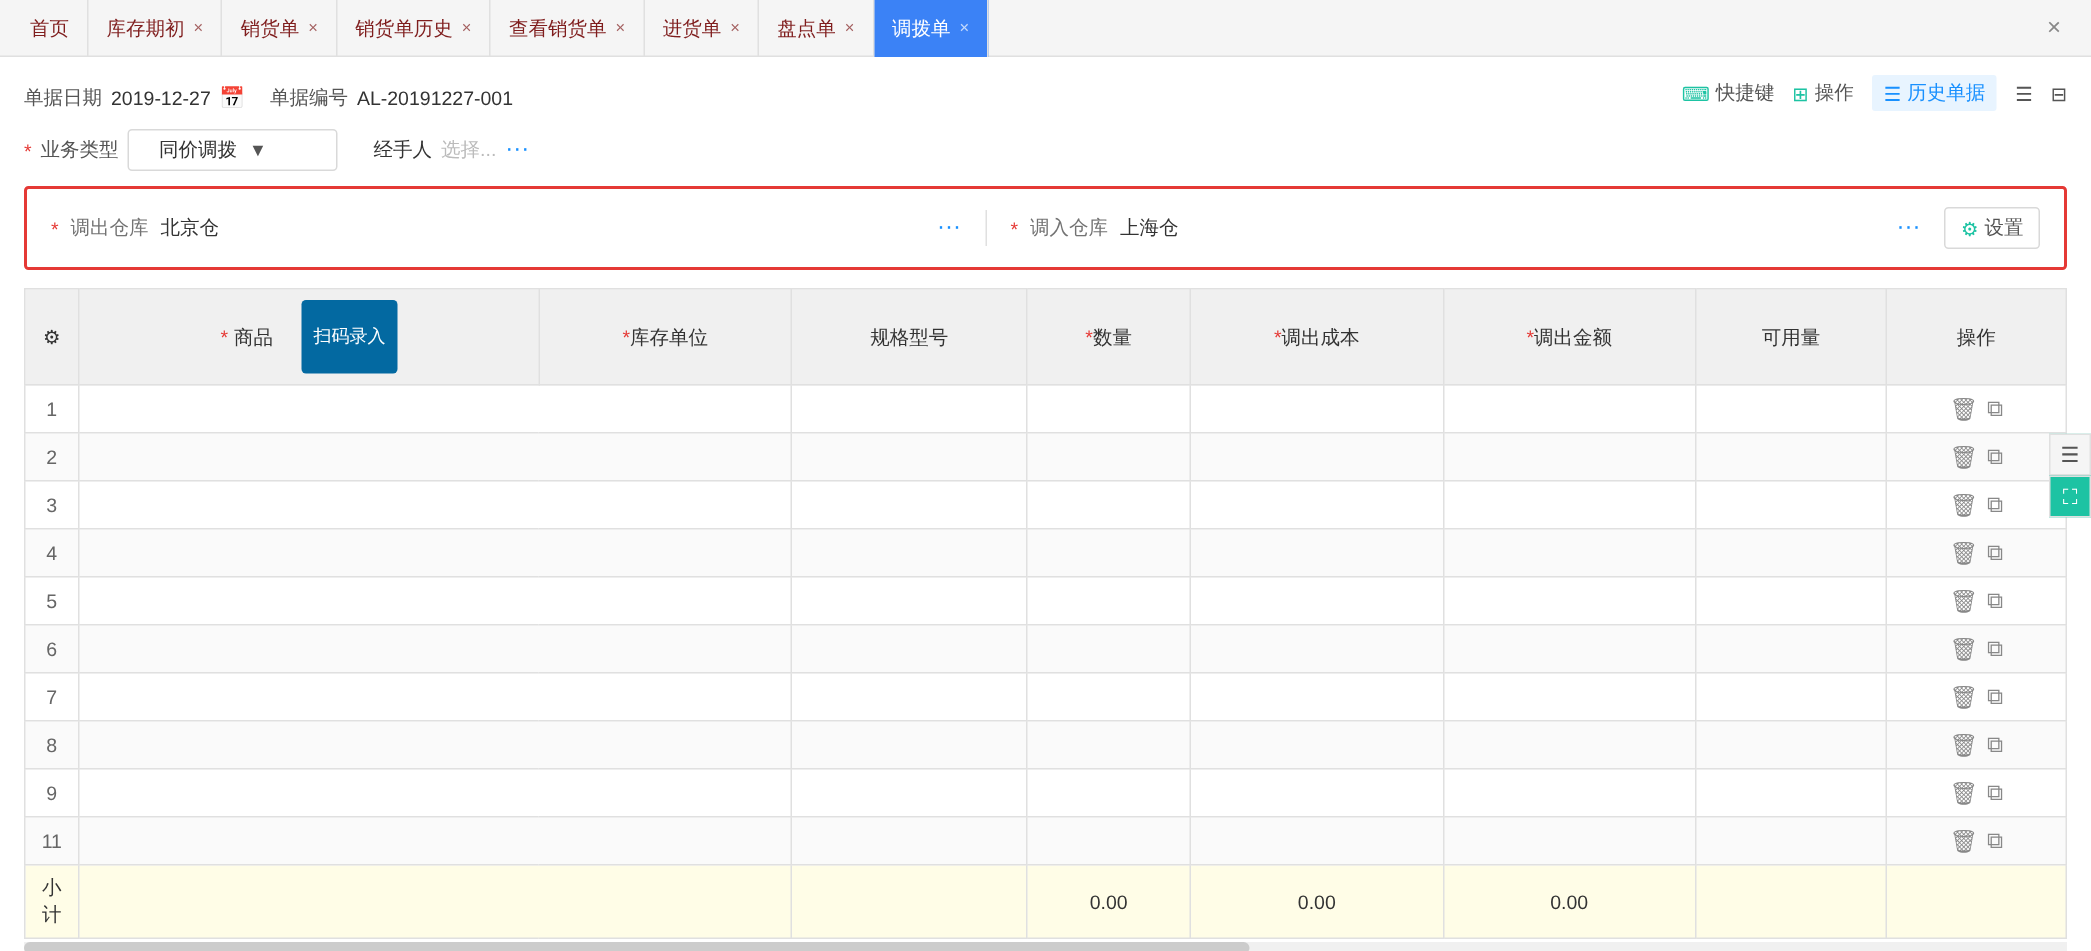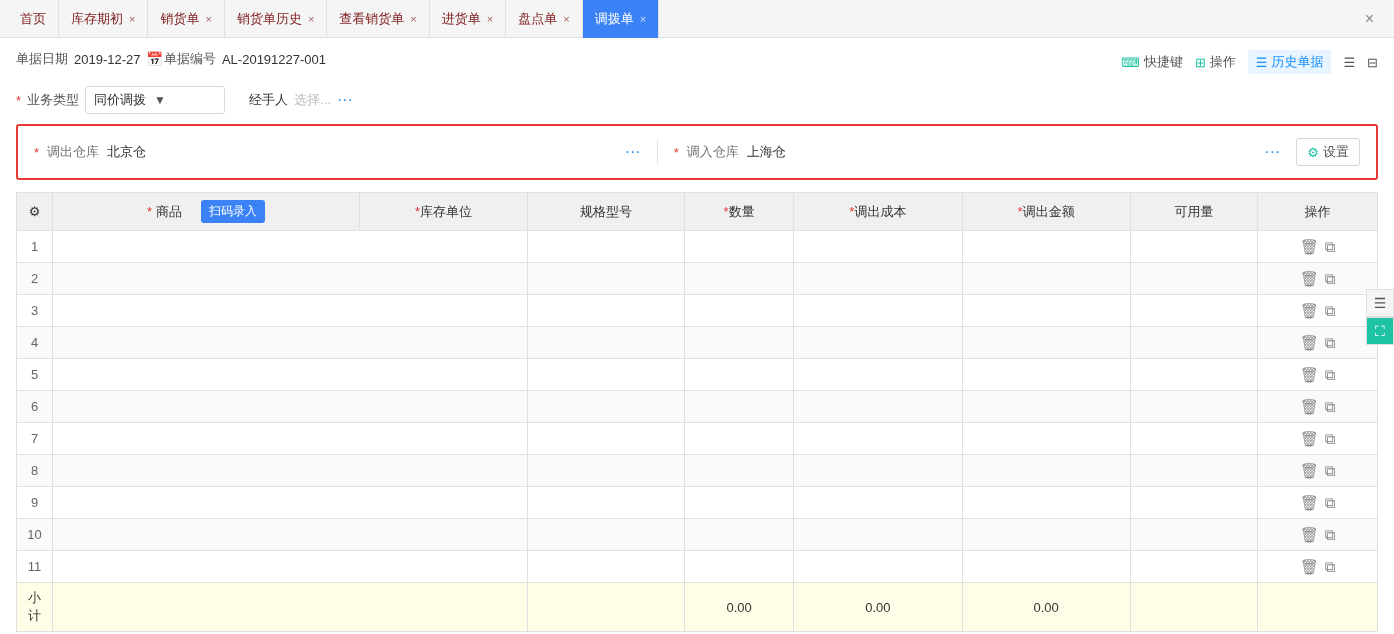--- a/index.html
+++ b/index.html
@@ -107,21 +107,21 @@
     }
     .form-field .req { color: #e53935; }
     .form-field .field-label { color: #555; }
     .form-field .field-value { color: #333; }
     .form-field .dropdown-btn {
       color: #555; cursor: pointer; margin-left: 4px; font-size: 12px;
     }
     .select-box {
       display: flex; align-items: center; gap: 4px;
       border: 1px solid #d9d9d9; border-radius: 3px;
-      padding: 4px 8px; min-width: 140px;
+      padding: 4px 20px; min-width: 140px;
       cursor: pointer;
     }
     .person-field {
       display: flex; align-items: flex-end; gap: 6px;
     }
     .person-field .placeholder { color: #bbb; }
     .person-field .more-btn { color: #1890ff; cursor: pointer; font-size: 16px; }
 
     
     .data-table {
@@ -145,22 +145,22 @@
       padding: 6px 8px;
       height: 32px;
       text-align: center;
       color: #333;
     }
     .data-table tbody tr:nth-child(even) { background: #fafafa; }
     .data-table .row-num { color: #666; text-align: center; }
     .data-table .subtotal-row td { background: #fffde7; font-weight: 500; }
 
     .scan-btn {
-      background: #3b82f6; color: #fff;
-      border: none; padding: 3px 8px; border-radius: 3px;
+      background: #0369a1; color: #fff;
+      border: none; padding: 16px 8px; border-radius: 3px;
       cursor: pointer; font-size: 12px; margin-left: 15px;
     }
     .th-inner { display: flex; align-items: center; justify-content: center; gap: 4px; }
 
     
     .action-cell { display: flex; align-items: center; justify-content: center; gap: 6px; }
     .del-icon { color: #888; cursor: pointer; font-size: 15px; }
     .copy-icon { color: #888; cursor: pointer; font-size: 15px; }
 
     .gear-th { width: 36px; }
@@ -187,21 +187,21 @@
       position: relative;
     }
     .scrollbar-thumb {
       height: 8px; background: #ccc;
       width: 60%; border-radius: 4px;
       position: absolute; left: 0;
     }
 
     
     .header-row {
-      display: flex; align-items: flex-start; 
+      display: flex; align-items: flex-end; gap: 16px;
       margin-bottom: 12px;
     }
   </style>
 </head>
 <body>
 
 <div class="tab-bar">
   <div class="tab">
     <span>首页</span>
   </div>
@@ -459,35 +459,20 @@
       <td></td>
       <td></td>
       <td>
         <div class="action-cell">
           <span class="del-icon">🗑</span>
           <span class="copy-icon">⧉</span>
         </div>
       </td>
     </tr>
         <tr>
-      <td class="row-num">10</td>
-      <td colspan="2"></td>
-      <td></td>
-      <td></td>
-      <td></td>
-      <td></td>
-      <td></td>
-      <td>
-        <div class="action-cell">
-          <span class="del-icon">🗑</span>
-          <span class="copy-icon">⧉</span>
-        </div>
-      </td>
-    </tr>
-        <tr>
       <td class="row-num">11</td>
       <td colspan="2"></td>
       <td></td>
       <td></td>
       <td></td>
       <td></td>
       <td></td>
       <td>
         <div class="action-cell">
           <span class="del-icon">🗑</span>

